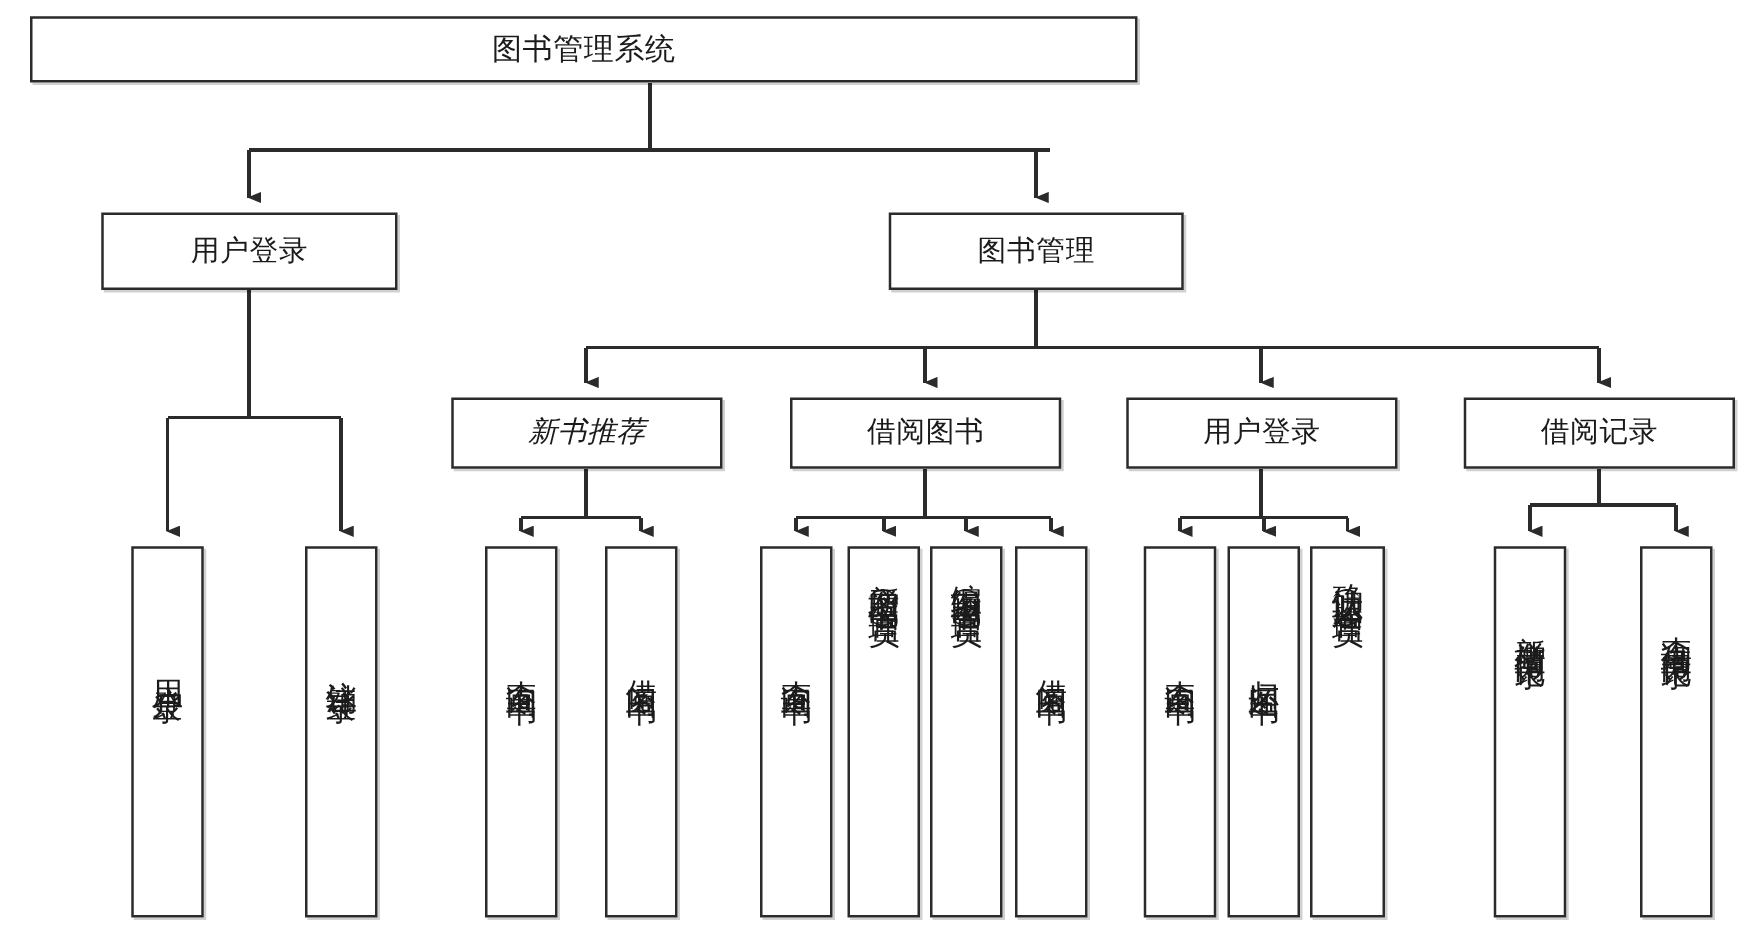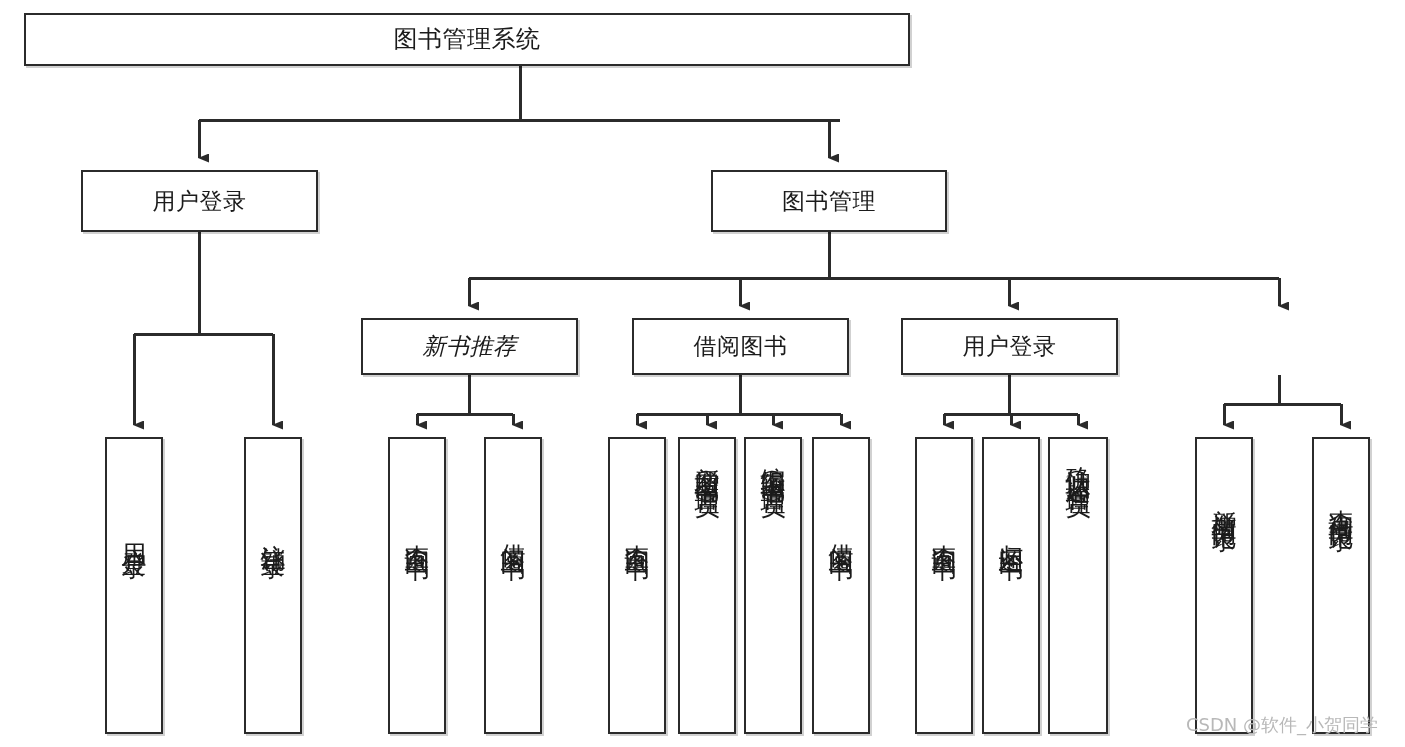--- a/index.html
+++ b/index.html
@@ -140,20 +140,23 @@
 
   <div class="node horiz" style="left: 361px; top: 318px; width: 217px; height: 57px; font-style: italic;">
     <span class="label">新书推荐</span>
   </div>
   <div class="node horiz" style="left: 632px; top: 318px; width: 217px; height: 57px;">
     <span class="label">借阅图书</span>
   </div>
   <div class="node horiz" style="left: 901px; top: 318px; width: 217px; height: 57px;">
     <span class="label">用户登录</span>
   </div>
+  <div class="node horiz" style="left: 1171px; top: 318px; width: 217px; height: 57px;">
+    <span class="label">借阅记录</span>
+  </div>
 
   <div class="node leaf" style="left: 105px; top: 437px; width: 58px; height: 297px;">
     <span class="label" style="margin-top: 85px;">用户登录</span>
   </div>
   <div class="node leaf" style="left: 244px; top: 437px; width: 58px; height: 297px;">
     <span class="label" style="margin-top: 85px;">注销登录</span>
   </div>
   <div class="node leaf" style="left: 388px; top: 437px; width: 58px; height: 297px;">
     <span class="label" style="margin-top: 85px;">查询图书</span>
   </div>
@@ -181,15 +184,14 @@
   <div class="node leaf" style="left: 1048px; top: 437px; width: 60px; height: 297px;">
     <span class="label" style="margin-top: 8px;">确认归还（管理员）</span>
   </div>
   <div class="node leaf" style="left: 1195px; top: 437px; width: 58px; height: 297px;">
     <span class="label" style="margin-top: 50px;">新增借阅记录</span>
   </div>
   <div class="node leaf" style="left: 1312px; top: 437px; width: 58px; height: 297px;">
     <span class="label" style="margin-top: 50px;">查询借阅记录</span>
   </div>
 
-  <div class="watermark" style="color: rgb(184, 184, 184);">CSDN @软件_小贺同学</div>
 
 </div>
 
 </body></html>

